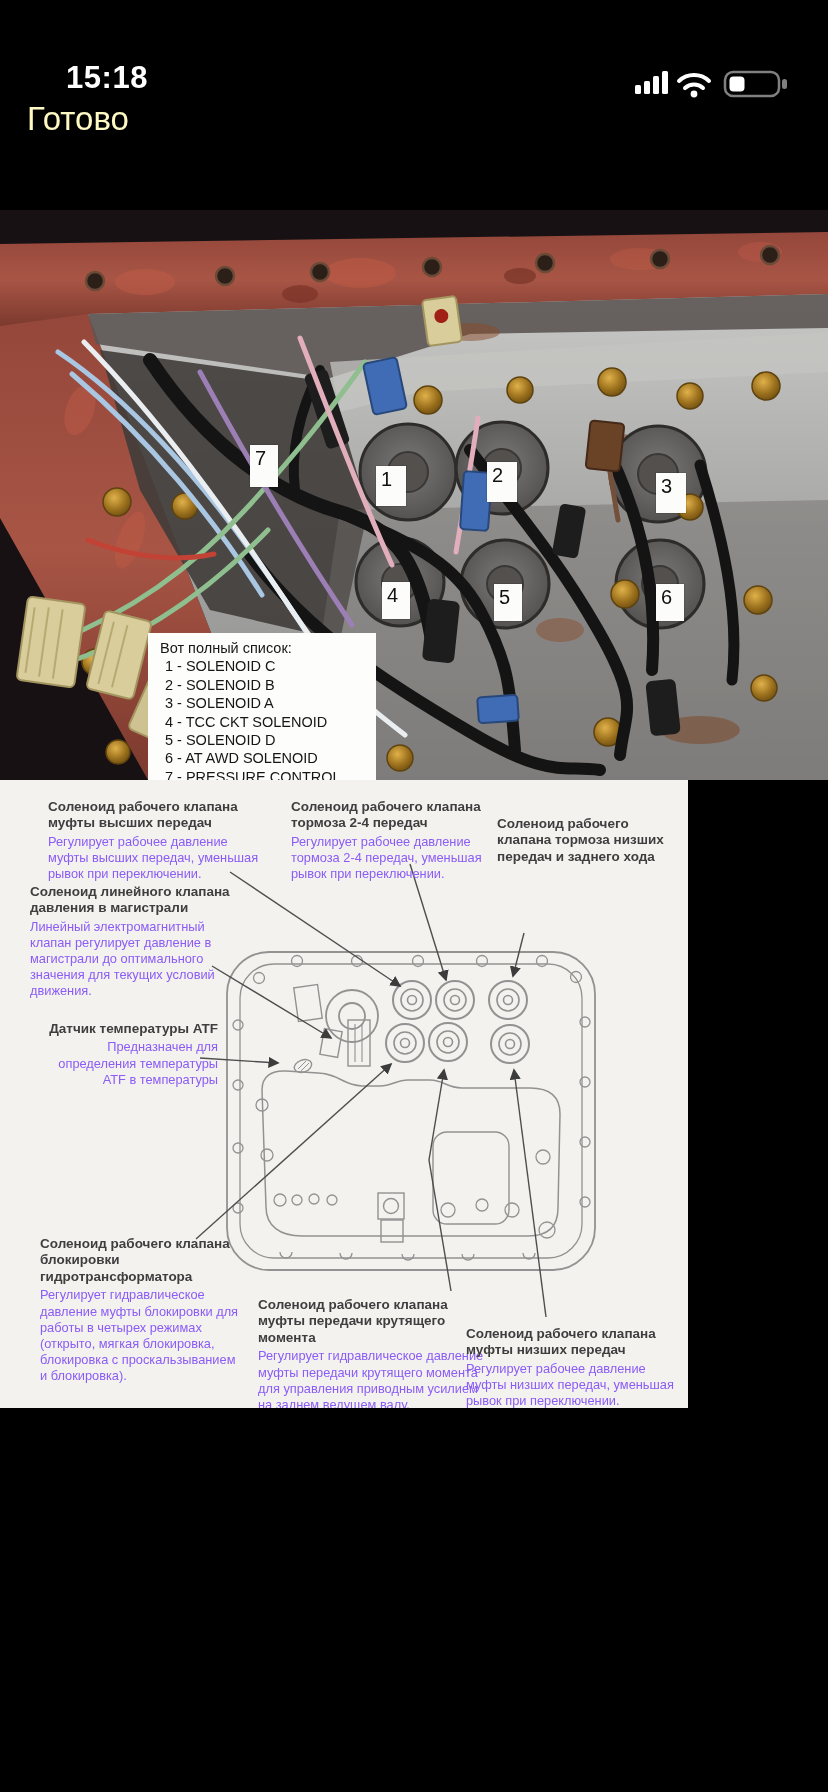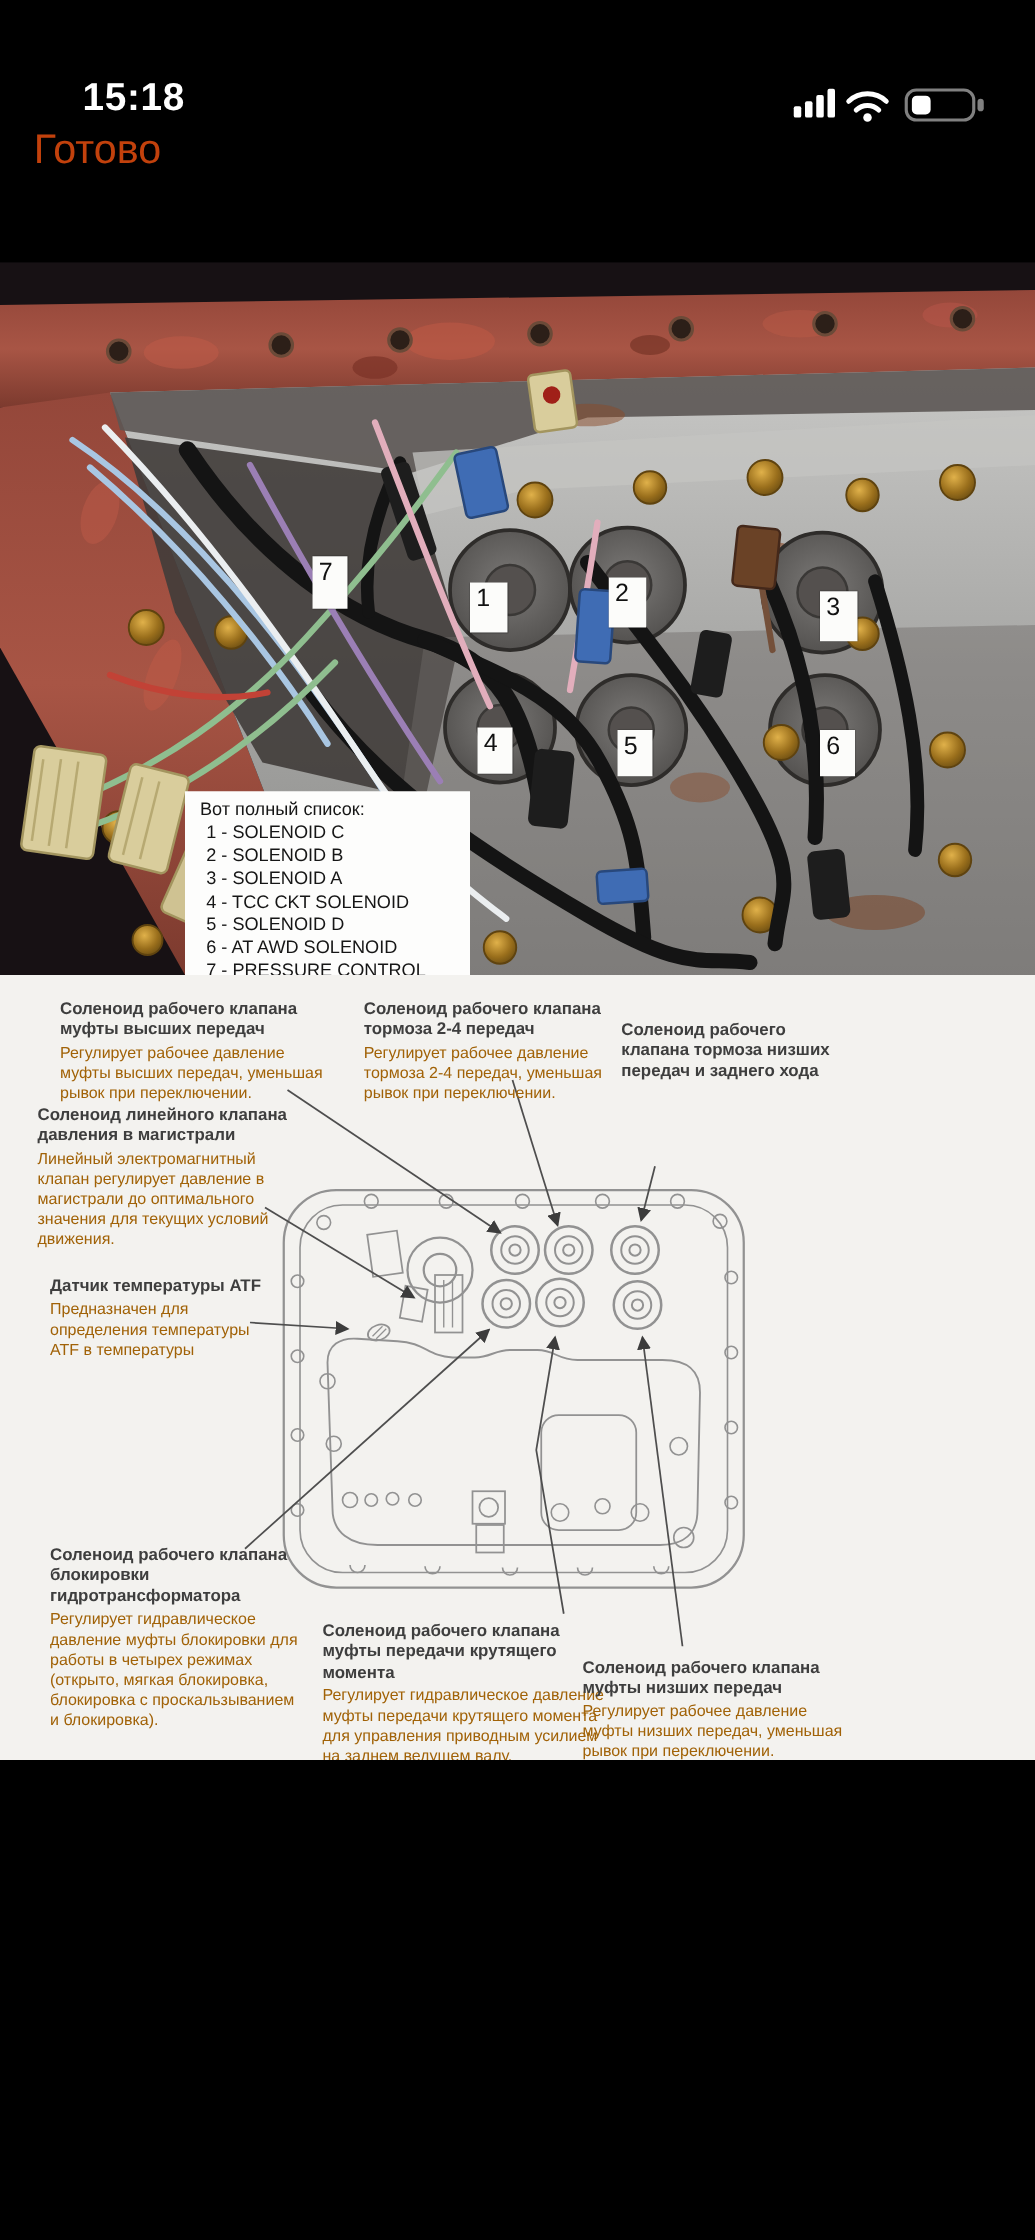--- a/index.html
+++ b/index.html
@@ -4,36 +4,36 @@
 <style>
   html,body{margin:0;padding:0;background:#000;}
   .screen{position:relative;width:828px;height:1792px;background:#000;overflow:hidden;
           font-family:"Liberation Sans",sans-serif;}
   
   .statusbar{position:absolute;left:0;top:0;width:828px;height:90px;margin-top:34px;}
   .time{position:absolute;left:52px;top:26px;width:110px;text-align:center;color:#fff;
         font-size:31px;font-weight:700;letter-spacing:.5px;}
   .sb-icons{position:absolute;right:20px;top:34px;width:175px;height:32px;}
   
-  .done-btn{position:absolute;left:27px;top:100px;color:#c2410c;font-size:33px;font-weight:400;
+  .done-btn{position:absolute;left:27px;top:100px;color:#fef9c3;font-size:33px;font-weight:400;
             background:none;border:none;padding:0;cursor:pointer;font-family:inherit;}
   
   .photo{position:absolute;left:0;top:210px;width:828px;height:570px;background:#171114;}
   .photo svg.photo-art{position:absolute;left:0;top:0;}
   .marker{position:absolute;background:#fcfcfa;color:#111;font-size:20px;line-height:1;
           padding:3px 0 0 5px;box-sizing:border-box;box-shadow:0 0 1px rgba(0,0,0,.6);}
   .legend{position:absolute;left:148px;top:423px;width:228px;height:147px;background:#fdfdfc;
           color:#161616;font-size:14.5px;line-height:18.4px;padding:6px 0 0 12px;box-sizing:border-box;}
   .legend .item{padding-left:5px;}
   
-  .sheet{position:absolute;left:0;top:780px;width:828px;height:628px;background:#f3f2ef;}
+  .sheet{position:absolute;left:0;top:780px;width:688px;height:628px;background:#f3f2ef;}
   .sheet svg.diagram-art{position:absolute;left:0;top:0;}
   .dlabel{position:absolute;color:#3e3e3e;}
   .dlabel .lt{font-weight:700;font-size:13.5px;line-height:1.22;}
-  .dlabel .lb{font-size:12.8px;line-height:1.26;margin-top:2px;color:#a16207;}
+  .dlabel .lb{font-size:12.8px;line-height:1.26;margin-top:2px;color:#8b5cf6;}
   
   .bottombar{position:absolute;left:0;top:1408px;width:828px;height:384px;background:#000;}
 </style>
 </head>
 <body>
 
 <div class="screen">
 
   <div class="statusbar">
     <div class="time">15:18</div>
@@ -346,21 +346,21 @@
       <div class="lt">Соленоид линейного клапана давления в магистрали</div>
       <div class="lb">Линейный электромагнитный клапан регулирует давление в магистрали до оптимального значения для текущих условий движения.</div>
     </div>
     <div class="dlabel" style="left:291px;top:19px;width:200px;">
       <div class="lt">Соленоид рабочего клапана тормоза 2-4 передач</div>
       <div class="lb">Регулирует рабочее давление тормоза 2-4 передач, уменьшая рывок при переключении.</div>
     </div>
     <div class="dlabel" style="left:497px;top:36px;width:170px;">
       <div class="lt">Соленоид рабочего клапана тормоза низших передач и заднего хода</div>
     </div>
-    <div class="dlabel" style="left:40px;top:241px;width:178px;">
+    <div class="dlabel" style="left:40px;top:241px;width:178px;text-align:right;">
       <div class="lt">Датчик температуры ATF</div>
       <div class="lb">Предназначен для определения температуры ATF в температуры</div>
     </div>
     <div class="dlabel" style="left:40px;top:456px;width:200px;">
       <div class="lt">Соленоид рабочего клапана блокировки гидротрансформатора</div>
       <div class="lb">Регулирует гидравлическое давление муфты блокировки для работы в четырех режимах (открыто, мягкая блокировка, блокировка с проскальзыванием и блокировка).</div>
     </div>
     <div class="dlabel" style="left:246px;top:517px;width:230px;margin-left:12px;">
       <div class="lt">Соленоид рабочего клапана муфты передачи крутящего момента</div>
       <div class="lb">Регулирует гидравлическое давление муфты передачи крутящего момента для управления приводным усилием на заднем ведущем валу.</div>

